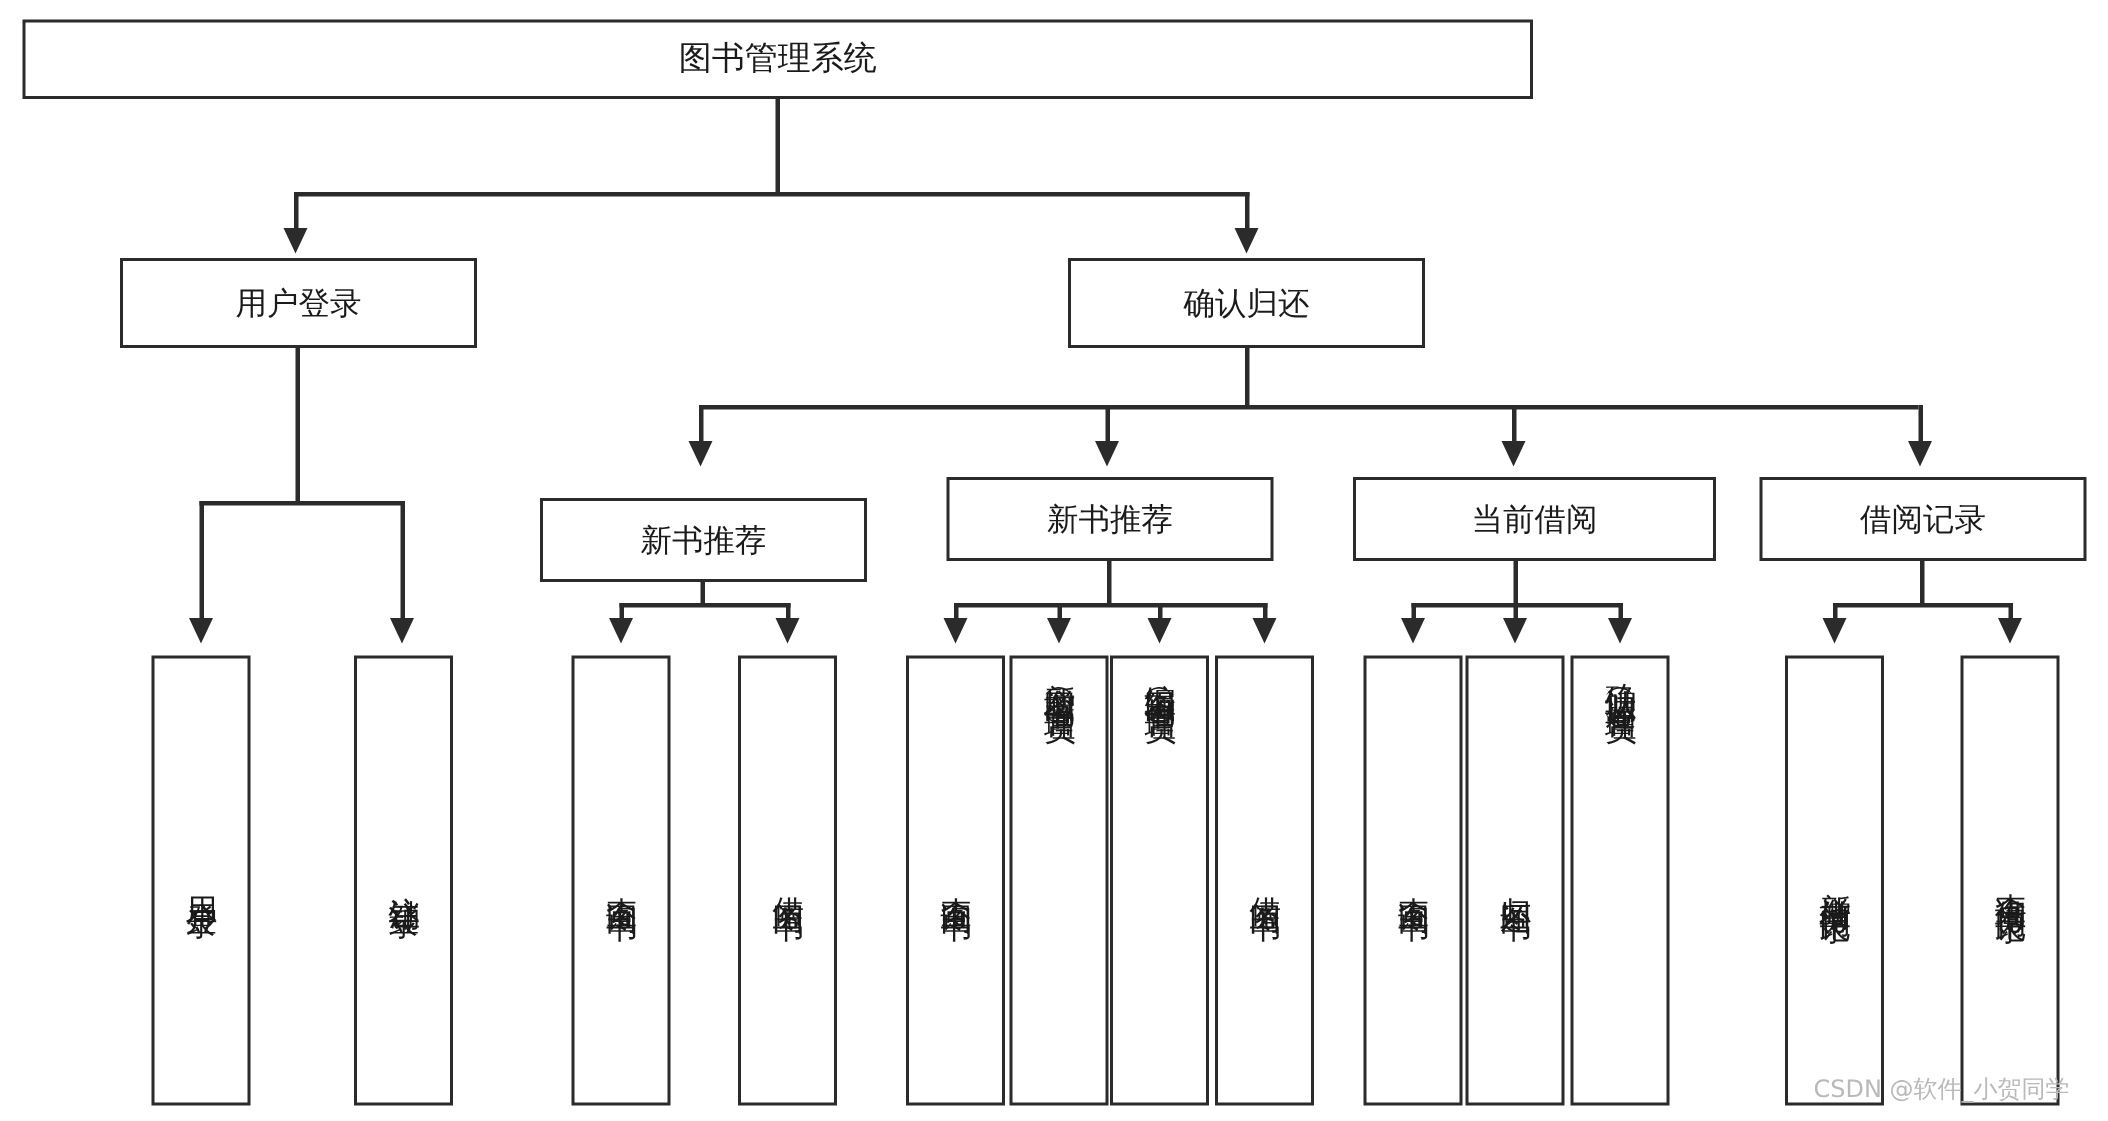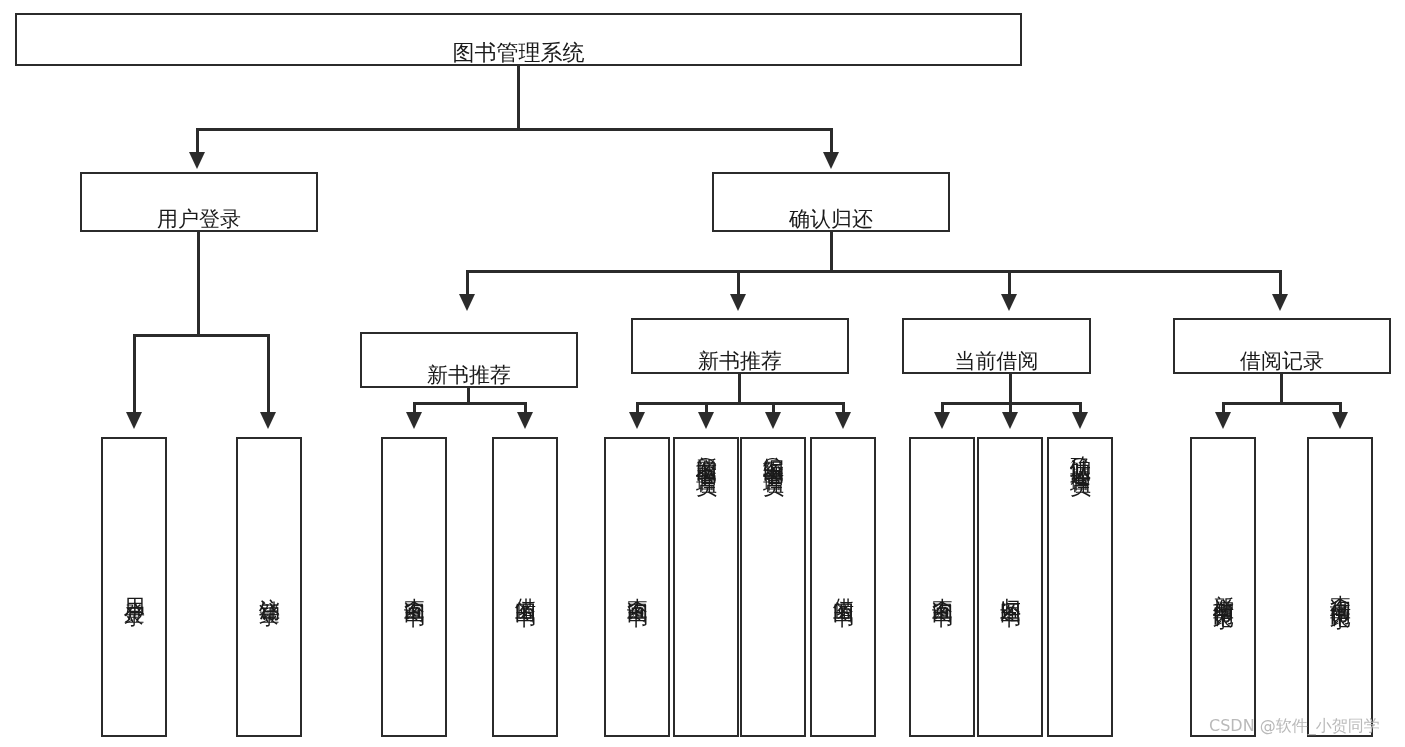--- a/index.html
+++ b/index.html
@@ -4,21 +4,21 @@
 <style>
   html,body{margin:0;padding:0;background:#ffffff;}
   body{font-family:"DejaVu Sans","Liberation Sans",sans-serif;}
   #canvas{position:relative;width:1405px;height:747px;background:#ffffff;overflow:hidden;}
   .node{
     position:absolute;
     box-sizing:border-box;
     border:2px solid #2b2b2b;
     background:#ffffff;
     display:flex;
-    align-items:flex-end;
+    align-items:center;
     justify-content:center;
     color:#1a1a1a;
     z-index:3;
   }
   .node .lbl{
     display:block;
     text-align:center;
     line-height:1.05;
     white-space:nowrap;
   }
@@ -99,21 +99,21 @@
   <div class="arrow" style="left:1001px;top:294px;"></div>
   <div class="conn vline" style="left:1279px;top:270px;width:3px;height:28px;"></div>
   <div class="arrow" style="left:1272px;top:294px;"></div>
 
   <div class="node h-node" style="left:360px;top:332px;width:218px;height:56px;">
     <span class="lbl">新书推荐</span>
   </div>
   <div class="node h-node" style="left:631px;top:318px;width:218px;height:56px;">
     <span class="lbl">新书推荐</span>
   </div>
-  <div class="node h-node" style="left:902px;top:318px;width:189px;height:56px;">
+  <div class="node h-node" style="left:902px;top:318px;width:242px;height:56px;">
     <span class="lbl">当前借阅</span>
   </div>
   <div class="node h-node" style="left:1173px;top:318px;width:218px;height:56px;">
     <span class="lbl">借阅记录</span>
   </div>
 
   <div class="conn vline" style="left:467px;top:374px;width:3px;height:30px;"></div>
   <div class="conn hline" style="left:413px;top:402px;width:114px;height:3px;"></div>
   <div class="conn vline" style="left:413px;top:402px;width:3px;height:14px;"></div>
   <div class="arrow" style="left:406px;top:412px;"></div>

